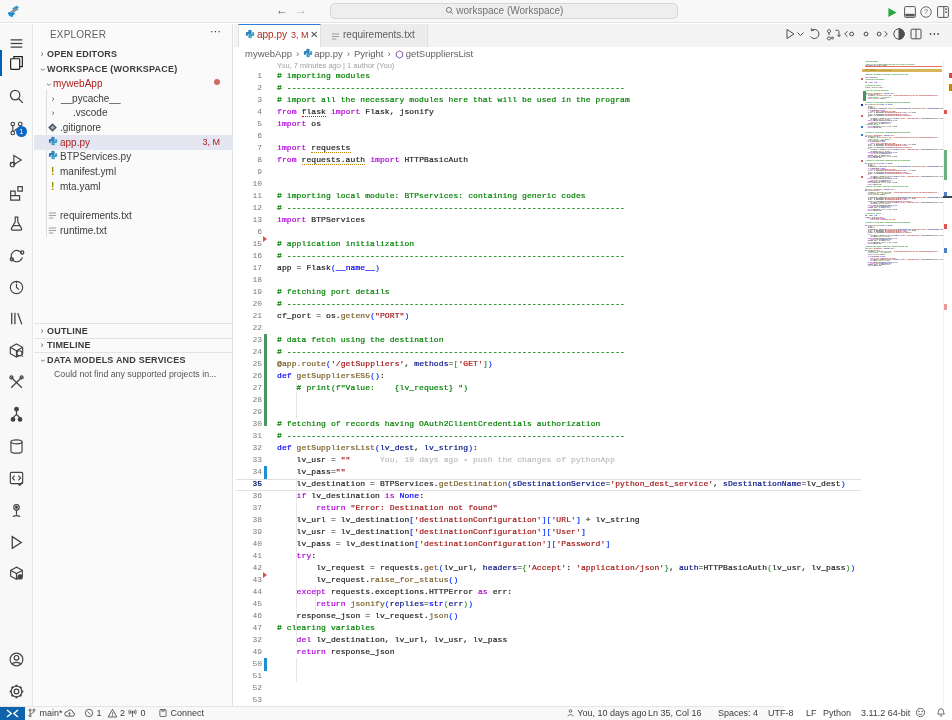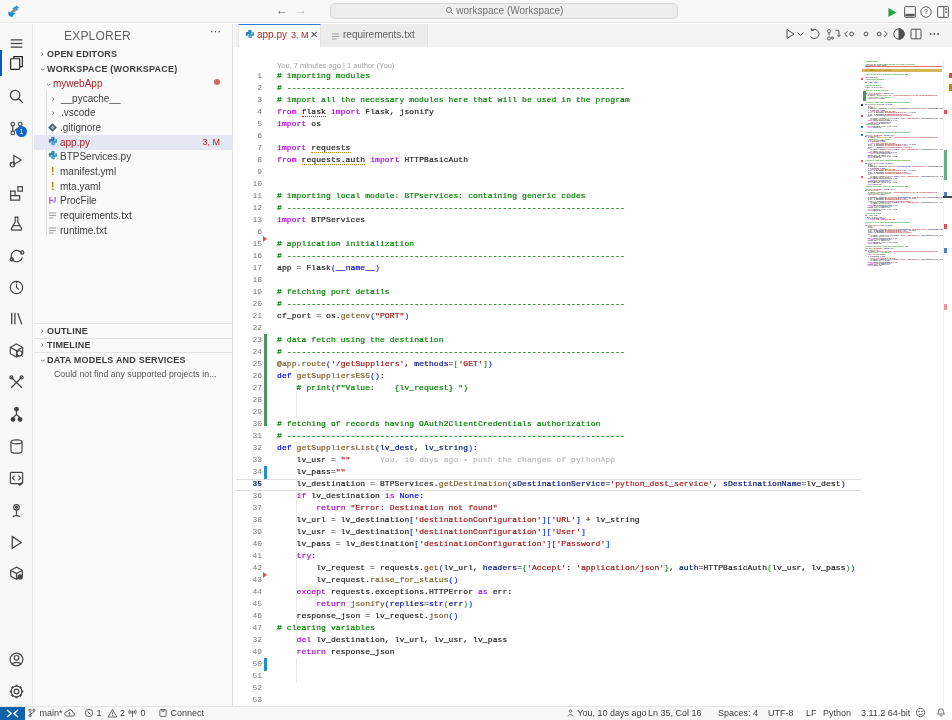--- a/index.html
+++ b/index.html
@@ -269,48 +269,43 @@
               <line x1="3.5" y1="3.5" x2="4.8" y2="4.8"></line>
               <line x1="11.2" y1="11.2" x2="12.5" y2="12.5"></line>
               <line x1="12.5" y1="3.5" x2="11.2" y2="4.8"></line>
               <line x1="3.5" y1="12.5" x2="4.8" y2="11.2"></line>
             </g>
           </g>
         </svg>
       </div>
 </div>
   <div id="sidebar">
-      <div class="abs sbhead" style="left:30px;top:5px;font-weight:normal;color:#616161;font-size:12px">EXPLORER</div>
+      <div class="abs sbhead" style="left:16px;top:5px;font-weight:normal;color:#616161;font-size:10px">EXPLORER</div>
 <div class="abs" style="left:176px;top:1px;color:#3c3c3c;font-size:11px;letter-spacing:1px">⋯</div>
 <div class="row" style="top:22px"><span class="chev" style="margin-left:3px">›</span><span class="sbhead">OPEN EDITORS</span></div>
 <div class="row" style="top:37px"><span class="chev chevd" style="margin-left:3px">›</span><span class="sbhead">WORKSPACE (WORKSPACE)</span></div>
 <div class="abs" style="left:11.5px;top:66px;width:1px;height:147px;background:#dcdcdc"></div>
 <div class="row" style="top:52px"><span class="chev chevd" style="margin-left:9px">›</span><span class="red">mywebApp</span></div>
 <div class="abs" style="left:180px;top:55px;width:6px;height:6px;border-radius:50%;background:#cc6b62"></div>
 <div class="row" style="top:66.6px"><span class="chev" style="margin-left:14px">›</span><span style="margin-left:3px">__pycache__</span></div>
-<div class="row" style="top:81.3px"><span class="chev" style="margin-left:14px">›</span><span style="margin-left:3px">.vscode</span></div>
+<div class="row" style="top:81.3px"><span class="chev" style="margin-left:14px">›</span><span style="margin-left:15px">.vscode</span></div>
 <div class="row" style="top:96px"><span class="ficon"><svg width="9" height="9" viewBox="0 0 10 10" style="margin:3px 0 0 0">
             <rect x="1.6" y="1.6" width="6.8" height="6.8" fill="#4d5a66" transform="rotate(45 5 5)"></rect>
             <rect x="3.4" y="3.4" width="3.2" height="3.2" fill="#aeb8c0" transform="rotate(45 5 5)"></rect>
           </svg></span><span>.gitignore</span></div>
 <div class="row" style="top:110.6px;background:#e4e6f1"><span class="ficon"><svg width="10" height="10" viewBox="0 0 20 20">
             <path d="M9.8 1.5 c-4 0-3.8 1.7-3.8 1.7 v2.2 h4 v0.8 H4.2 c0 0-2.7-0.3-2.7 4 c0 4.2 2.4 4 2.4 4 h1.4 v-2.1 c0-2.3 2-2.2 2-2.2 h4 c0 0 1.9 0 1.9-1.9 V3.4 C13.2 3.4 13.6 1.5 9.8 1.5 Z M7.6 2.8 a0.7 0.7 0 1 1 0 1.4 a0.7 0.7 0 0 1 0-1.4 Z" fill="#2b7fb8"></path>
             <path d="M10.2 18.5 c4 0 3.8-1.7 3.8-1.7 v-2.2 h-4 v-0.8 h5.8 c0 0 2.7 0.3 2.7-4 c0-4.2-2.4-4-2.4-4 h-1.4 v2.1 c0 2.3-2 2.2-2 2.2 h-4 c0 0-1.9 0-1.9 1.9 v4.6 C6.8 16.6 6.4 18.5 10.2 18.5 Z M12.4 17.2 a0.7 0.7 0 1 1 0-1.4 a0.7 0.7 0 0 1 0 1.4 Z" fill="#3d9ccc"></path>
           </svg></span><span class="red">app.py</span><span class="red" style="position:absolute;right:13px;font-size:9px">3, M</span></div>
 <div class="row" style="top:125.3px"><span class="ficon"><svg width="10" height="10" viewBox="0 0 20 20">
             <path d="M9.8 1.5 c-4 0-3.8 1.7-3.8 1.7 v2.2 h4 v0.8 H4.2 c0 0-2.7-0.3-2.7 4 c0 4.2 2.4 4 2.4 4 h1.4 v-2.1 c0-2.3 2-2.2 2-2.2 h4 c0 0 1.9 0 1.9-1.9 V3.4 C13.2 3.4 13.6 1.5 9.8 1.5 Z M7.6 2.8 a0.7 0.7 0 1 1 0 1.4 a0.7 0.7 0 0 1 0-1.4 Z" fill="#2b7fb8"></path>
             <path d="M10.2 18.5 c4 0 3.8-1.7 3.8-1.7 v-2.2 h-4 v-0.8 h5.8 c0 0 2.7 0.3 2.7-4 c0-4.2-2.4-4-2.4-4 h-1.4 v2.1 c0 2.3-2 2.2-2 2.2 h-4 c0 0-1.9 0-1.9 1.9 v4.6 C6.8 16.6 6.4 18.5 10.2 18.5 Z M12.4 17.2 a0.7 0.7 0 1 1 0-1.4 a0.7 0.7 0 0 1 0 1.4 Z" fill="#3d9ccc"></path>
           </svg></span><span>BTPServices.py</span></div>
 <div class="row" style="top:140px"><span class="ficon" style="color:#a08a00;font-weight:bold;font-size:10px;padding-left:3px">!</span><span>manifest.yml</span></div>
 <div class="row" style="top:154.6px"><span class="ficon" style="color:#a08a00;font-weight:bold;font-size:10px;padding-left:3px">!</span><span>mta.yaml</span></div>
-<div class="row" style="top:169.3px"><span class="ficon"><svg width="9" height="9" viewBox="0 0 10 10" style="margin:3px 0 0 0">
-            <g stroke="#9b6bbf" stroke-width="1.4" fill="none">
-              <path d="M2 1 V9 M2 5 h4 M8 1 v4 a2 2 0 0 1 -2 2"></path>
-            </g>
-          </svg></span><span>ProcFile</span></div>
 <div class="row" style="top:184px"><span class="ficon"><svg width="9" height="9" viewBox="0 0 10 10" style="margin:3px 0 0 0">
             <g stroke="#9ea3a8" stroke-width="1.2">
               <line x1="1" y1="2.2" x2="9" y2="2.2"></line>
               <line x1="1" y1="5" x2="9" y2="5"></line>
               <line x1="1" y1="7.8" x2="6" y2="7.8"></line>
             </g>
           </svg></span><span>requirements.txt</span></div>
 <div class="row" style="top:198.6px"><span class="ficon"><svg width="9" height="9" viewBox="0 0 10 10" style="margin:3px 0 0 0">
             <g stroke="#9ea3a8" stroke-width="1.2">
               <line x1="1" y1="2.2" x2="9" y2="2.2"></line>
@@ -362,20 +357,28 @@
               <path d="M118 1.8 V12.2 A5.2 5.2 0 0 0 118 1.8 Z" fill="#4e4e4e"></path>
       <rect x="130" y="2.2" width="10" height="9.6" rx="1"></rect>
               <line x1="135" y1="2.2" x2="135" y2="11.8"></line>
       <circle cx="149.5" cy="7" r="0.9" fill="#4e4e4e" stroke="none"></circle>
               <circle cx="153.3" cy="7" r="0.9" fill="#4e4e4e" stroke="none"></circle>
               <circle cx="157.1" cy="7" r="0.9" fill="#4e4e4e" stroke="none"></circle>
     </g>
           </svg>
   </div>
 </div>
+<div id="breadcrumbs">
+  <span style="margin-left:11px">mywebApp</span><span class="bsep">›</span><span style="display:inline-block;width:11px"><svg width="10" height="10" viewBox="0 0 20 20">
+            <path d="M9.8 1.5 c-4 0-3.8 1.7-3.8 1.7 v2.2 h4 v0.8 H4.2 c0 0-2.7-0.3-2.7 4 c0 4.2 2.4 4 2.4 4 h1.4 v-2.1 c0-2.3 2-2.2 2-2.2 h4 c0 0 1.9 0 1.9-1.9 V3.4 C13.2 3.4 13.6 1.5 9.8 1.5 Z M7.6 2.8 a0.7 0.7 0 1 1 0 1.4 a0.7 0.7 0 0 1 0-1.4 Z" fill="#2b7fb8"></path>
+            <path d="M10.2 18.5 c4 0 3.8-1.7 3.8-1.7 v-2.2 h-4 v-0.8 h5.8 c0 0 2.7 0.3 2.7-4 c0-4.2-2.4-4-2.4-4 h-1.4 v2.1 c0 2.3-2 2.2-2 2.2 h-4 c0 0-1.9 0-1.9 1.9 v4.6 C6.8 16.6 6.4 18.5 10.2 18.5 Z M12.4 17.2 a0.7 0.7 0 1 1 0-1.4 a0.7 0.7 0 0 1 0 1.4 Z" fill="#3d9ccc"></path>
+          </svg></span>app.py<span class="bsep">›</span>Pyright<span class="bsep">›</span><span style="display:inline-block;margin-right:2px"><svg width="9" height="9" viewBox="0 0 16 16" style="vertical-align:-1px">
+            <path d="M8 1.5 L13.6 4.7 V11.3 L8 14.5 L2.4 11.3 V4.7 Z" fill="none" stroke="#652d90" stroke-width="1.4"></path>
+          </svg></span>getSuppliersList
+</div>
 
   </div>
 
 <div class="abs" style="left:236px;top:478.5px;width:625px;height:12.5px;border-top:1px solid #e0e0e0;border-bottom:1px solid #e0e0e0"></div>
 
 <div class="abs" style="left:296px;top:382px;width:1px;height:36px;background:#e8e8e8"></div>
 <div class="abs" style="left:296px;top:478px;width:1px;height:168px;background:#e8e8e8"></div>
 <div class="abs" style="left:296px;top:658px;width:1px;height:24px;background:#e8e8e8"></div>
 <div class="abs" style="left:315px;top:586px;width:1px;height:24px;background:#e8e8e8"></div>
 

